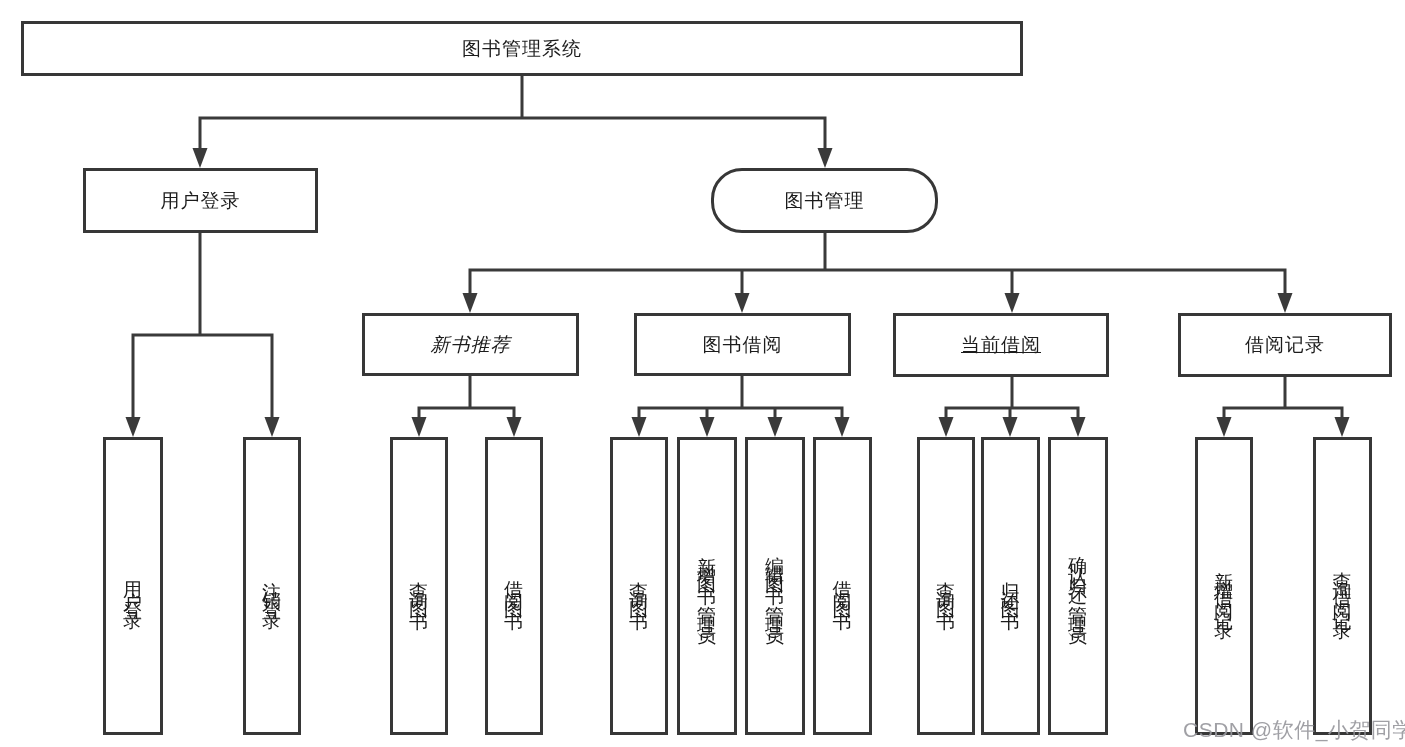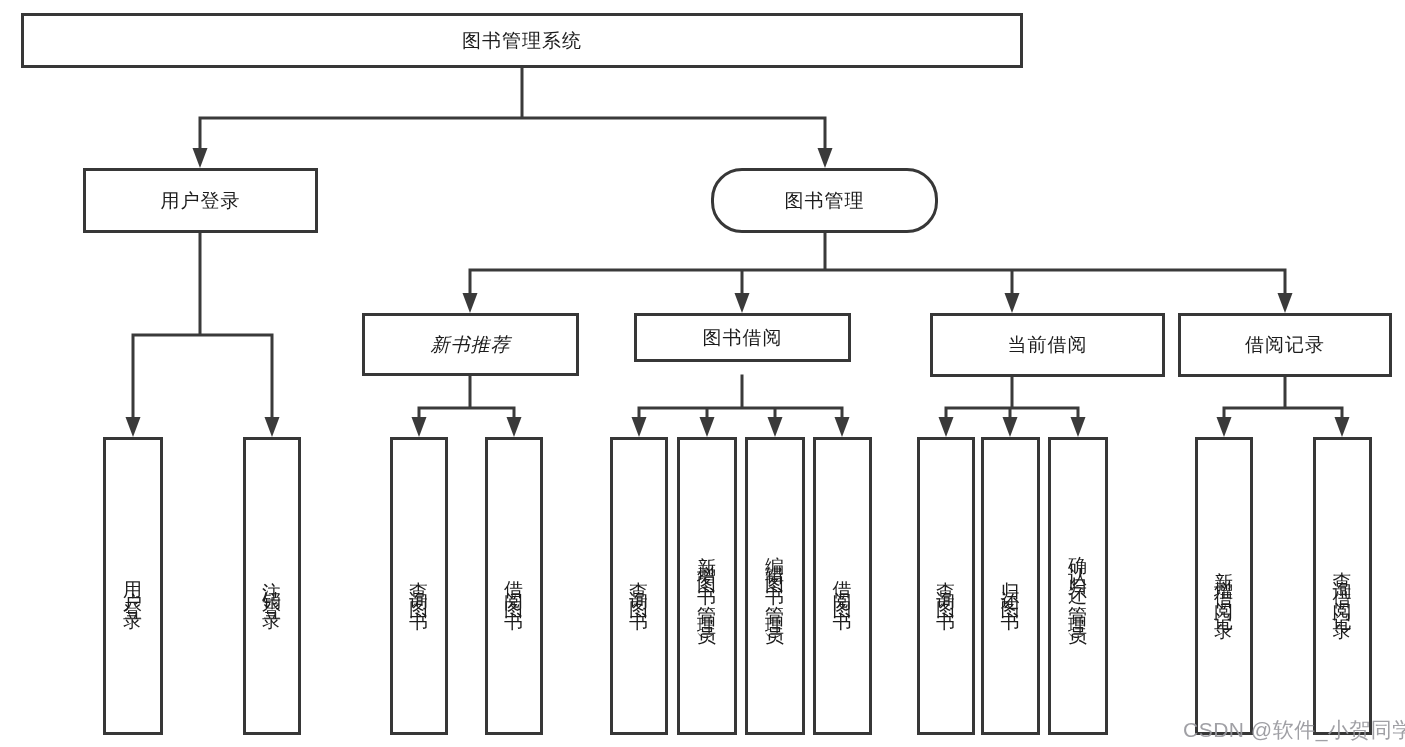--- a/index.html
+++ b/index.html
@@ -82,38 +82,38 @@
       <use href="#arrow" transform="translate(775,437)"></use>
       <use href="#arrow" transform="translate(842,437)"></use>
       <use href="#arrow" transform="translate(946,437)"></use>
       <use href="#arrow" transform="translate(1010,437)"></use>
       <use href="#arrow" transform="translate(1078,437)"></use>
       <use href="#arrow" transform="translate(1224,437)"></use>
       <use href="#arrow" transform="translate(1342,437)"></use>
     </g>
   </svg>
 
-  <div class="node h" style="left:21px;top:13px;width:1002px;height:55px;">
+  <div class="node h" style="left:21px;top:21px;width:1002px;height:55px;">
     <span class="label">图书管理系统</span>
   </div>
 
   <div class="node h" style="left:83px;top:168px;width:235px;height:65px;">
     <span class="label">用户登录</span>
   </div>
   <div class="node h" style="left:711px;top:168px;width:227px;height:65px;border-radius:31px;">
     <span class="label">图书管理</span>
   </div>
 
   <div class="node h" style="left:362px;top:313px;width:217px;height:63px;font-style:italic;">
     <span class="label">新书推荐</span>
   </div>
-  <div class="node h" style="left:634px;top:313px;width:217px;height:49px;">
+  <div class="node h" style="left:634px;top:313px;width:217px;height:63px;">
     <span class="label">图书借阅</span>
   </div>
-  <div class="node h" style="left:930px;top:313px;width:235px;height:64px;">
+  <div class="node h" style="left:893px;top:313px;width:216px;height:64px;text-decoration:underline;">
     <span class="label">当前借阅</span>
   </div>
   <div class="node h" style="left:1178px;top:313px;width:214px;height:64px;text-align:right;">
     <span class="label">借阅记录</span>
   </div>
 
   <div class="node v" style="left:103px;top:437px;width:60px;height:298px;">
     <span class="label">用户登录</span>
   </div>
   <div class="node v" style="left:243px;top:437px;width:58px;height:298px;">

